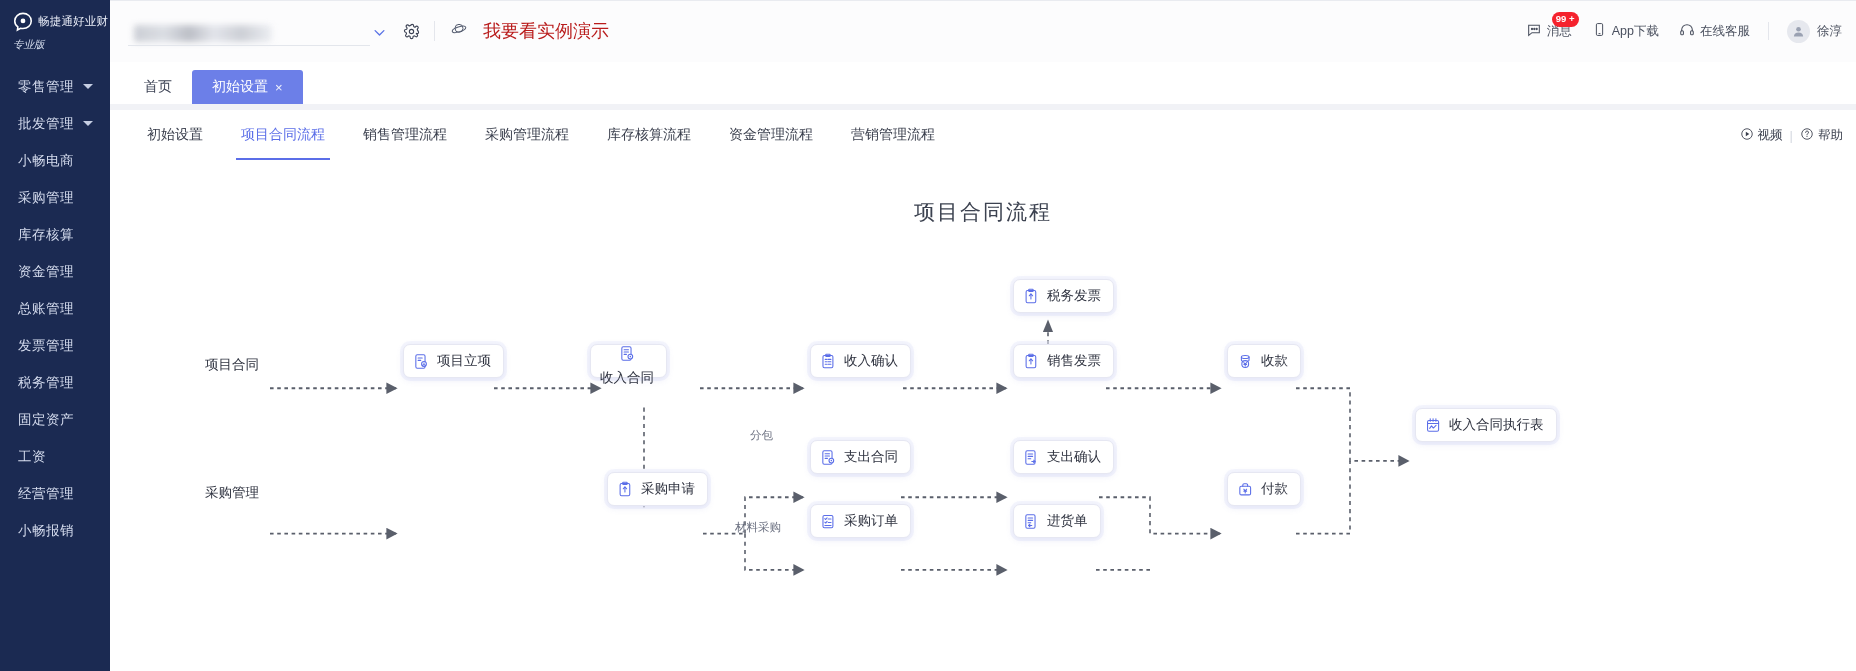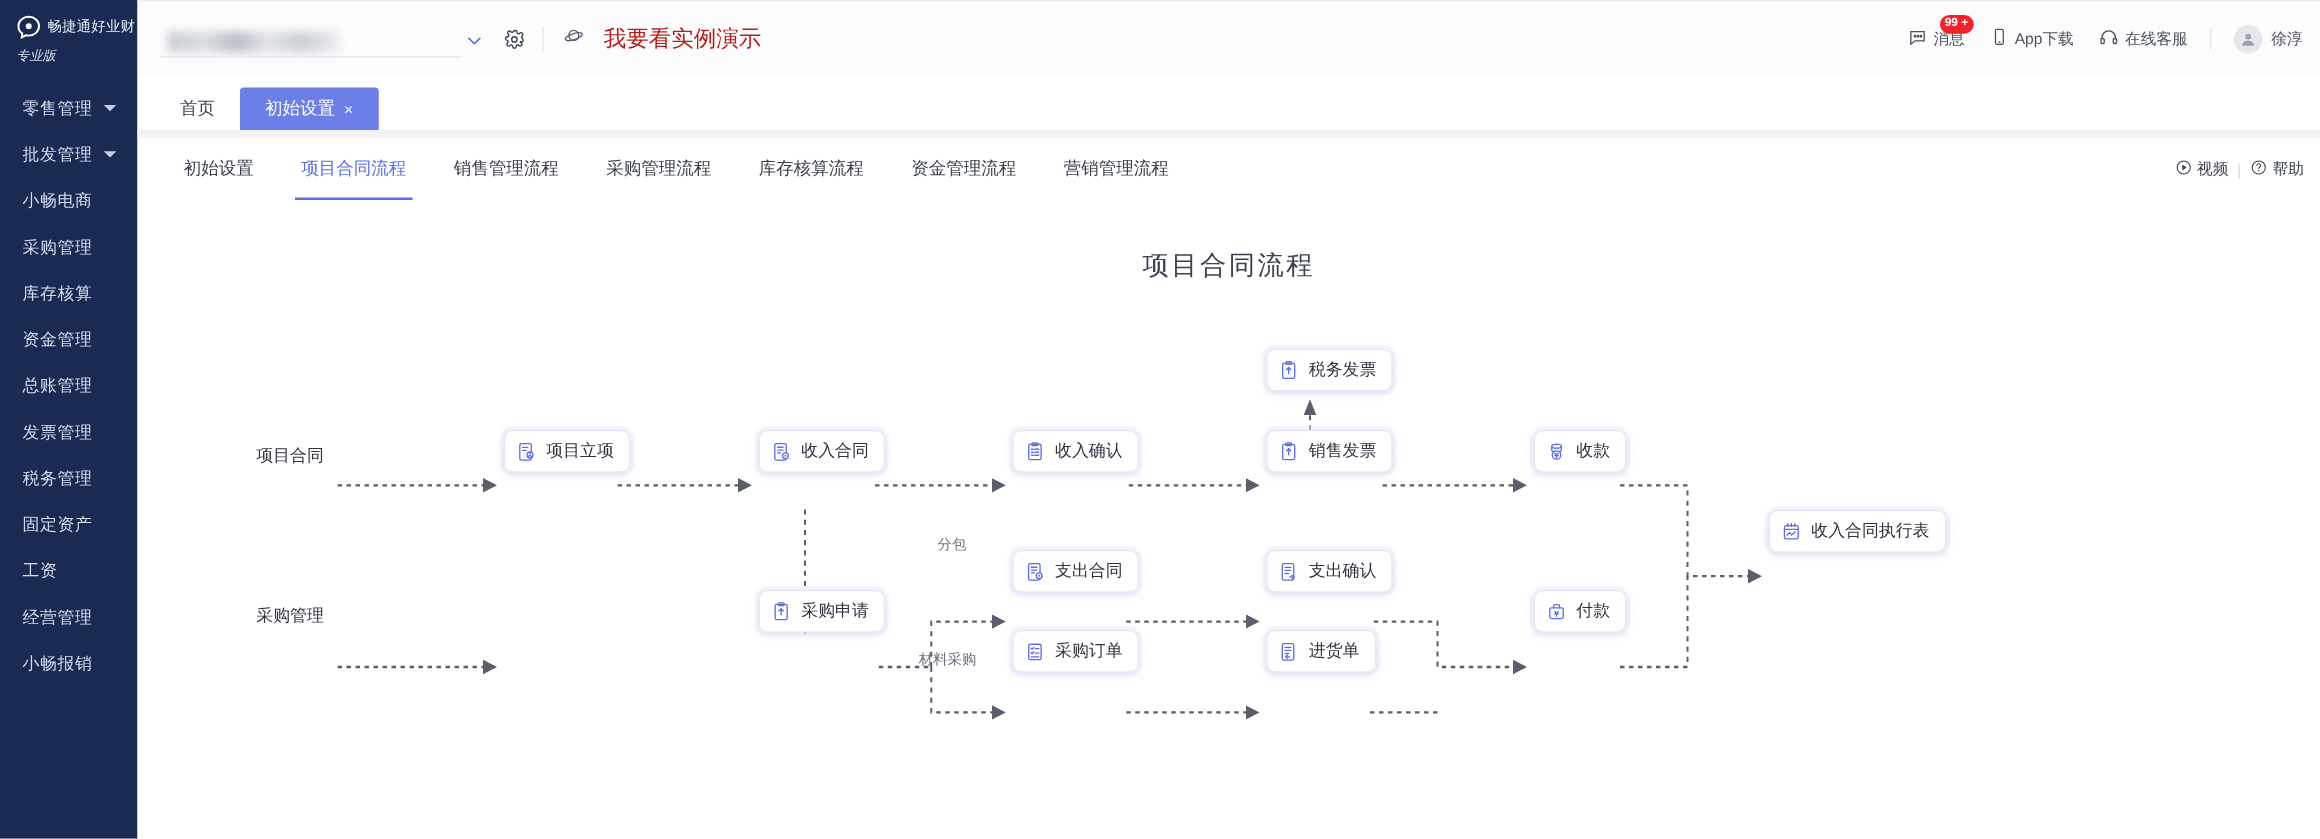--- a/index.html
+++ b/index.html
@@ -390,21 +390,21 @@
                 <span class="nic"><svg viewBox="0 0 24 24" width="17" height="17">
                     <rect x="4" y="2.6" width="13" height="18.8" rx="2" fill="none" stroke="#5b6ee8" stroke-width="1.5" stroke-linecap="round" stroke-linejoin="round"></rect>
                     <line x1="7.2" y1="7" x2="13" y2="7" fill="none" stroke="#5b6ee8" stroke-width="1.5" stroke-linecap="round" stroke-linejoin="round"></line>
                     <line x1="7.2" y1="10.4" x2="11" y2="10.4" fill="none" stroke="#5b6ee8" stroke-width="1.5" stroke-linecap="round" stroke-linejoin="round"></line>
                     <circle cx="15.5" cy="15.5" r="3.4" fill="#fff" stroke="#5b6ee8" stroke-width="1.5"></circle>
                     <circle cx="15.5" cy="14.3" r="1" fill="#5b6ee8"></circle>
                     <path d="M13.4 18c.3-1.2 1.1-1.8 2.1-1.8s1.8.6 2.1 1.8" fill="none" stroke="#5b6ee8" stroke-width="1.5" stroke-linecap="round" stroke-linejoin="round"></path>
                   </svg></span>
                 <span>项目立项</span>
               </div>
-              <div class="node" style="left: 497px; top: 184px;">
+              <div class="node" style="left: 480px; top: 184px; flex-direction: column;">
                 <span class="nic"><svg viewBox="0 0 24 24" width="17" height="17">
                     <rect x="4" y="2.6" width="13" height="18.8" rx="2" fill="none" stroke="#5b6ee8" stroke-width="1.5" stroke-linecap="round" stroke-linejoin="round"></rect>
                     <line x1="7.2" y1="6.8" x2="13.4" y2="6.8" fill="none" stroke="#5b6ee8" stroke-width="1.5" stroke-linecap="round" stroke-linejoin="round"></line>
                     <line x1="7.2" y1="10" x2="13.4" y2="10" fill="none" stroke="#5b6ee8" stroke-width="1.5" stroke-linecap="round" stroke-linejoin="round"></line>
                     <line x1="7.2" y1="13.2" x2="10.6" y2="13.2" fill="none" stroke="#5b6ee8" stroke-width="1.5" stroke-linecap="round" stroke-linejoin="round"></line>
                     <circle cx="16" cy="16.4" r="3.3" fill="#fff" stroke="#5b6ee8" stroke-width="1.5"></circle>
                     <circle cx="16" cy="16.4" r="1.1" fill="#5b6ee8"></circle>
                   </svg></span>
                 <span>收入合同</span>
               </div>

